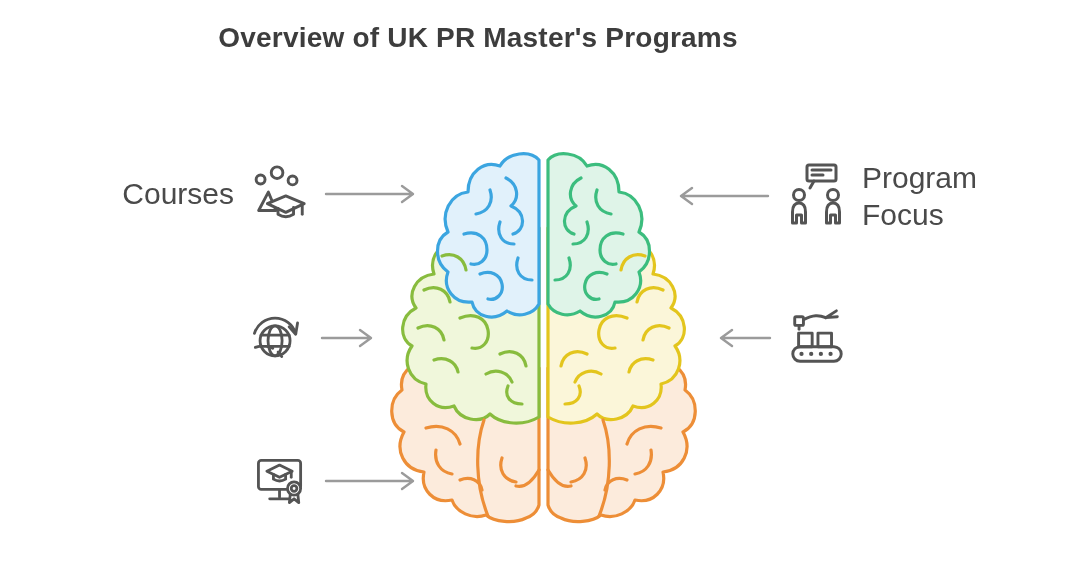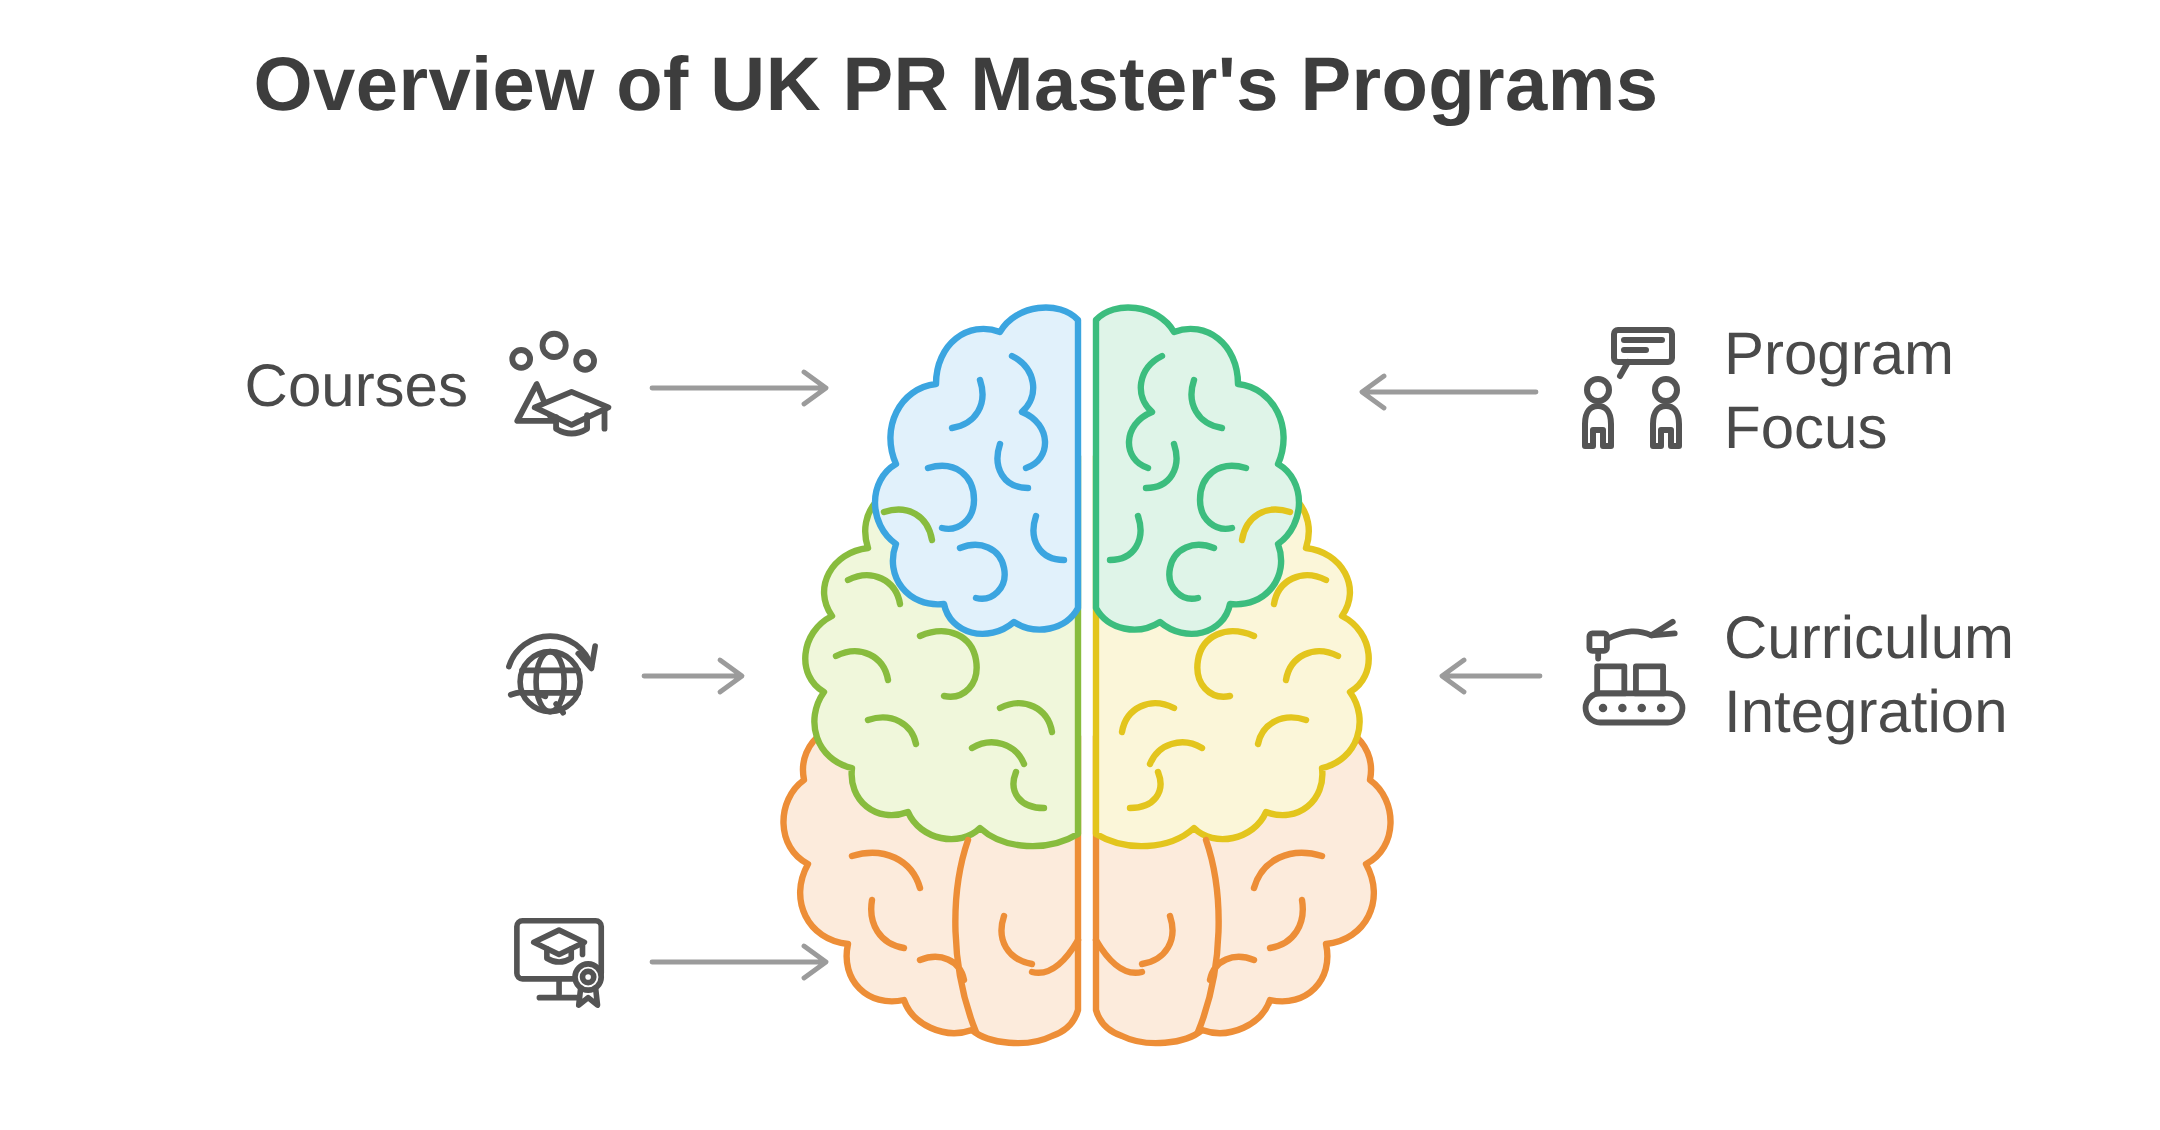--- a/index.html
+++ b/index.html
@@ -2,21 +2,21 @@
 <html><head>
 <meta charset="utf-8">
 <style>
   html,body{margin:0;padding:0;background:#ffffff;}
   .canvas{
     position:relative;width:1080px;height:565px;background:#ffffff;
     font-family:"Liberation Sans", sans-serif;overflow:hidden;
   }
   .title{
     position:absolute;top:22px;left:0;width:956px;margin:0;
-    text-align:center;font-size:38px;font-weight:700;color:#3d3d3d;
+    text-align:center;font-size:28px;font-weight:700;color:#3d3d3d;
     letter-spacing:.2px;
   }
   .row{position:absolute;display:flex;align-items:center;gap:14px;}
   .row.left{justify-content:flex-end;}
   .row.right{justify-content:flex-start;}
   .label{
     font-size:30px;color:#4a4a4a;line-height:1.25;
   }
   .label.ra{text-align:right;}
   .label.la{text-align:left;}
@@ -154,16 +154,15 @@
       <circle class="solid" cx="26" cy="48.5" r="2.2"></circle>
       <circle class="solid" cx="36" cy="48.5" r="2.2"></circle>
       <circle class="solid" cx="46" cy="48.5" r="2.2"></circle>
       <rect x="13" y="27" width="14" height="14"></rect>
       <rect x="33" y="27" width="14" height="14"></rect>
       <rect x="9" y="10" width="9" height="9" rx="1.5"></rect>
       <path d="M13.5 19 L13.5 23"></path>
       <path d="M18 13 C28 8 34 8 41 11"></path>
       <path d="M41 11 L52 4 M41 11 L53 10"></path>
     </svg>
-    <div class="label la">Curriculum Integration</div>
   </div>
 
 </div>
 
 </body></html>

